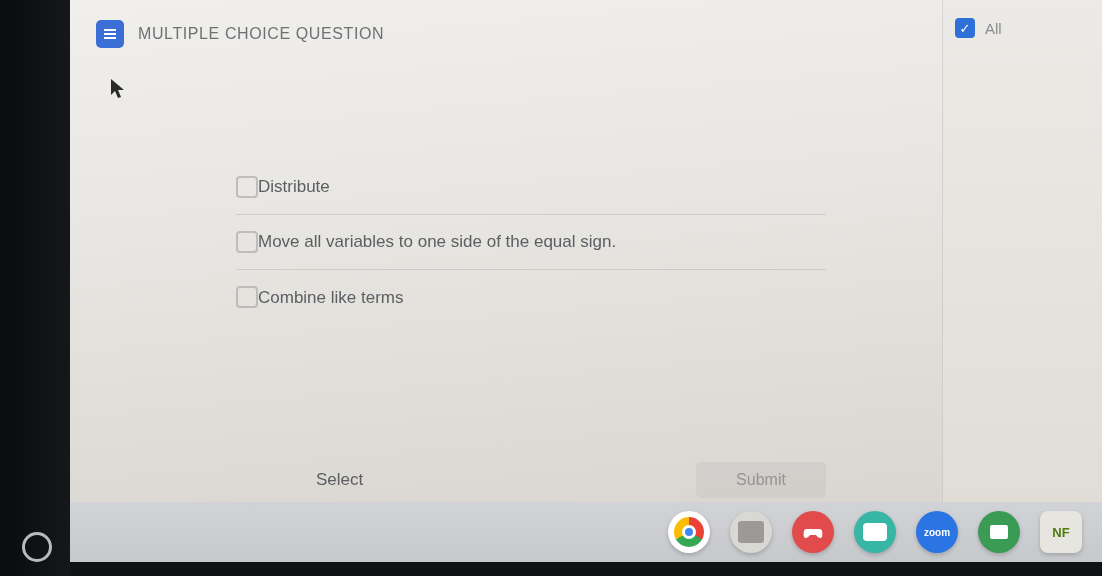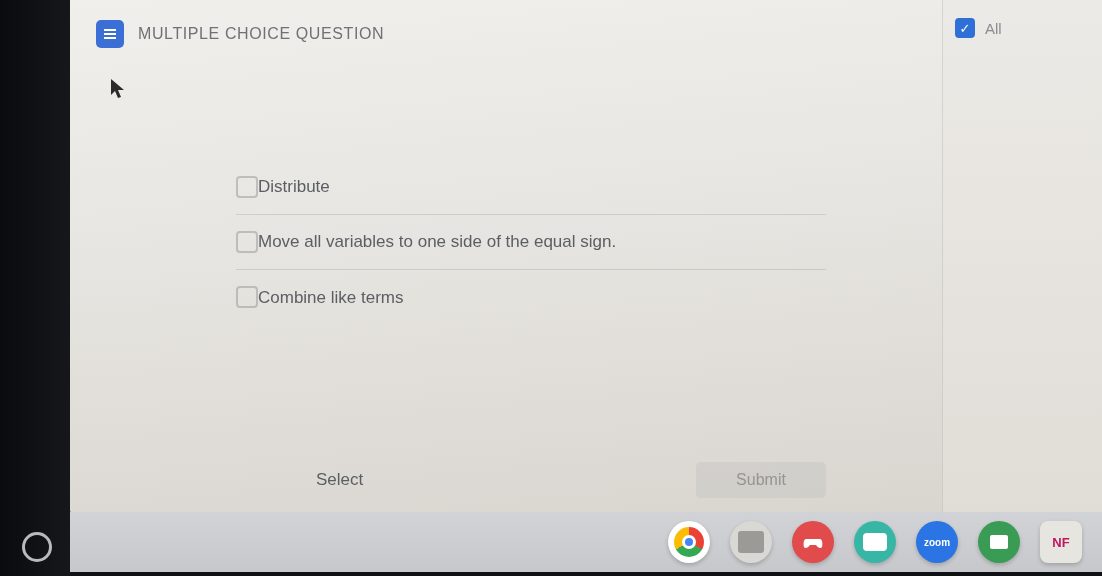--- a/index.html
+++ b/index.html
@@ -80,21 +80,21 @@
     .side-label { color: #8a8c91; font-size: 15px; }
     .select-apps {
       margin-top: auto;
       color: #8a8c91; font-size: 14px; text-align: center;
       padding-bottom: 6px;
     }
 
     
     .shelf {
       position: absolute;
-      left: 70px; right: 0; bottom: 4px; height: 60px;
+      left: 70px; right: 0; bottom: 14px; height: 60px;
       background: linear-gradient(180deg, #d1d3d6 0%, #c6c8cc 100%);
       display: flex; align-items: center;
       padding: 0 10px;
     }
     .launcher {
       position: absolute;
       left: 22px; bottom: 14px;
       width: 30px; height: 30px;
       border: 3px solid #b9babd; border-radius: 50%;
     }
@@ -114,21 +114,21 @@
     }
     .chrome-center { width:14px; height:14px; border-radius:50%; background:#4285f4; border:3px solid #fff; }
     .app.files { background:#d9d8d4; }
     .files-inner { width:26px; height:22px; background:#9b9a97; border-radius:3px; }
     .app.games { background:#e14b4b; }
     .app.chat  { background:#37b6a6; }
     .chat-inner { width:24px; height:18px; background:#fff; border-radius:4px; }
     .app.zoom  { background:#2b74e3; font-size:10px; }
     .app.class { background:#3a9b54; }
     .class-inner { width:18px; height:14px; background:#fff; border-radius:2px; }
-    .app.nf { background:#e7e5e0; color:#be185d; border-radius:8px; }
+    .app.nf { background:#e7e5e0; color:#4d7c0f; border-radius:8px; }
 
     
     .bezel-left {
       position:absolute; left:0; top:0; bottom:0; width:70px;
       background: linear-gradient(90deg,#0a0b0d 0%, #15171b 100%);
     }
   </style>
 </head>
 <body>
 

